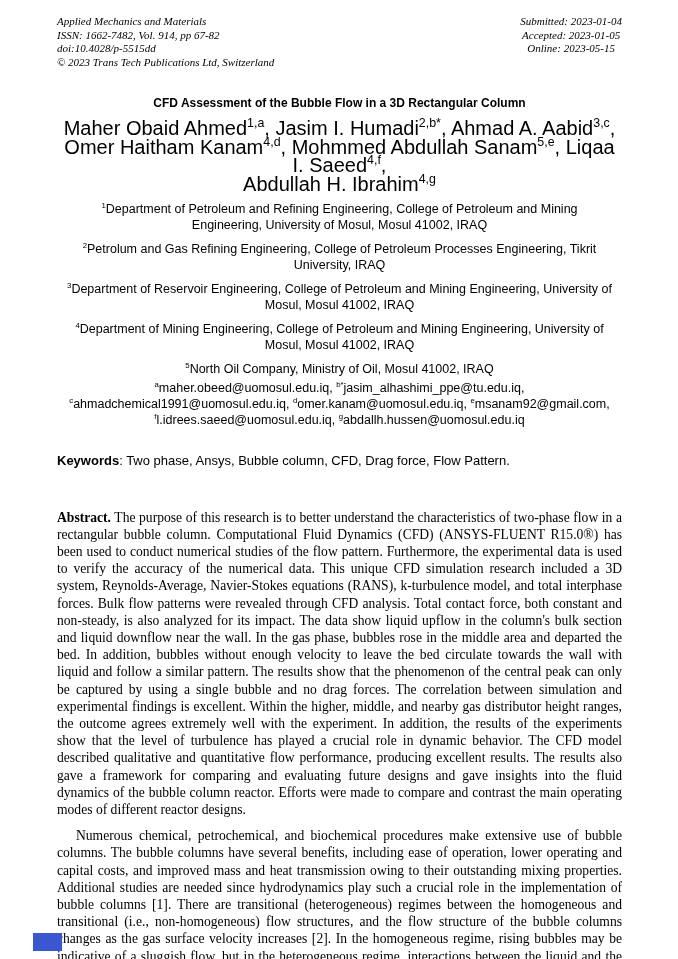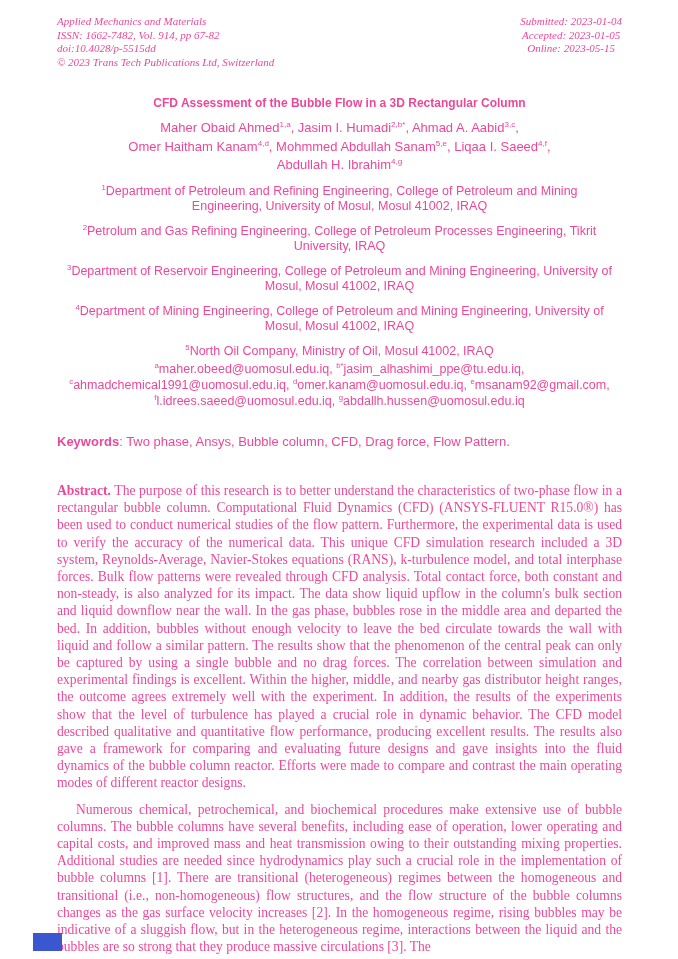--- a/index.html
+++ b/index.html
@@ -2,21 +2,21 @@
 <html><head>
 <meta charset="utf-8">
 <style>
   html, body { margin: 0; padding: 0; background: #ffffff; }
   .page {
     position: relative;
     width: 678px;
     height: 959px;
     margin: 0 auto;
     background: #ffffff;
-    color: #ec4899;
+    color: #000000;
     font-family: "Liberation Serif", serif;
     overflow: hidden;
     box-sizing: border-box;
     padding: 15px 56px 0 57px;
   }
   
   .journal-header {
     display: flex;
     justify-content: space-between;
     font-style: italic;
@@ -31,21 +31,21 @@
     text-align: center;
     font-family: "Liberation Sans", sans-serif;
     font-weight: bold;
     font-size: 12px;
     line-height: 20px;
   }
   .authors {
     margin-top: 6px;
     text-align: center;
     font-family: "Liberation Sans", sans-serif;
-    font-size: 13px;
+    font-size: 20px;
     line-height: 18.5px;
   }
   sup {
     font-size: 0.62em;
     vertical-align: super;
     line-height: 0;
   }
   .affiliation {
     margin: 9px auto 0 auto;
     max-width: 545px;
@@ -63,21 +63,21 @@
     word-break: break-word;
   }
   .keywords {
     margin-top: 25px;
     font-family: "Liberation Sans", sans-serif;
     font-size: 13px;
     line-height: 16px;
   }
   .keywords b { font-weight: bold; text-align: center; }
   .body-text {
-    margin-top: 32px;
+    margin-top: 40px;
     font-family: "Liberation Serif", serif;
     font-size: 13.6px;
     line-height: 17.2px;
     text-align: justify;
   }
   .body-text .lead { font-weight: bold; }
   .section-heading {
     margin-top: 30px;
     font-family: "Liberation Serif", serif;
     font-weight: bold;

